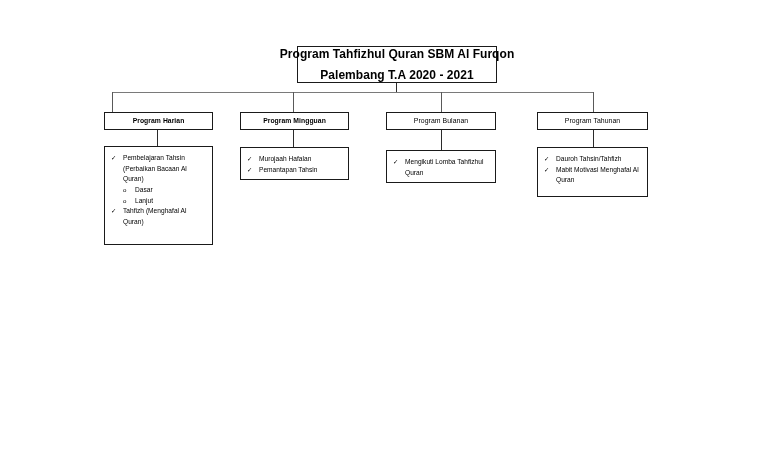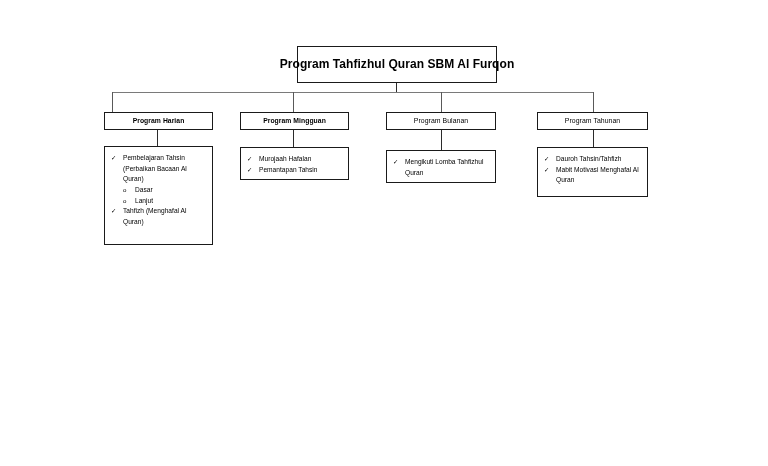--- a/index.html
+++ b/index.html
@@ -127,20 +127,21 @@
     background: #7a7a7a;
   }
 </style>
 </head>
 <body>
 
 <div id="chart-canvas">
 
   <div class="box title-box" style="left:297px; top:46px; width:200px; height:37px;">
     <span class="title-line">Program Tahfizhul Quran SBM Al Furqon</span>
+    <span class="title-line">Palembang T.A 2020 - 2021</span>
   </div>
 
   <div class="conn-v dark" style="left:396px; top:83px; height:10px;"></div>
 
   <div class="conn-h" style="left:112px; top:92px; width:482px;"></div>
 
   <div class="conn-v" style="left:112px; top:92px; height:20px;"></div>
   <div class="conn-v" style="left:293px; top:92px; height:20px;"></div>
   <div class="conn-v" style="left:441px; top:92px; height:20px;"></div>
   <div class="conn-v" style="left:593px; top:92px; height:20px;"></div>

